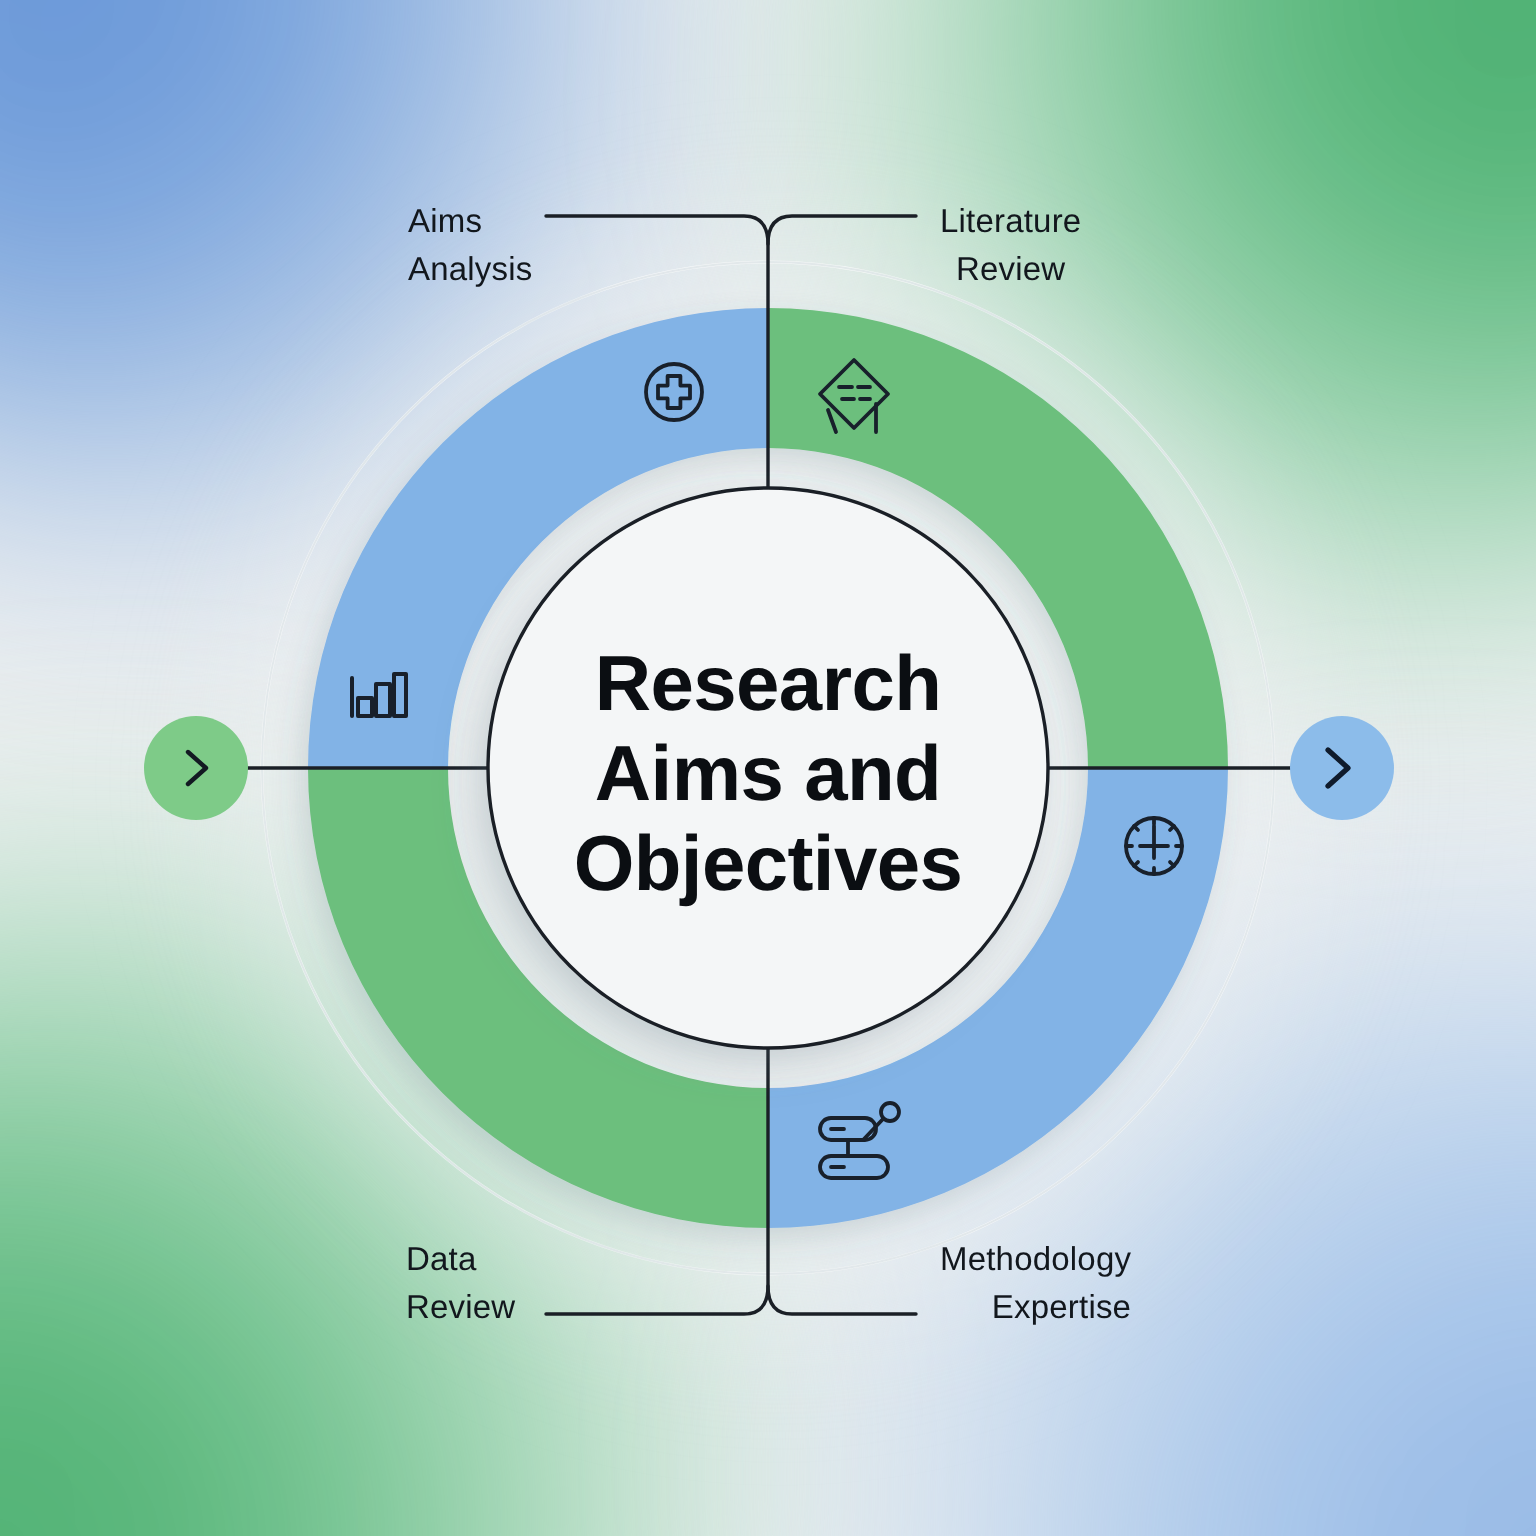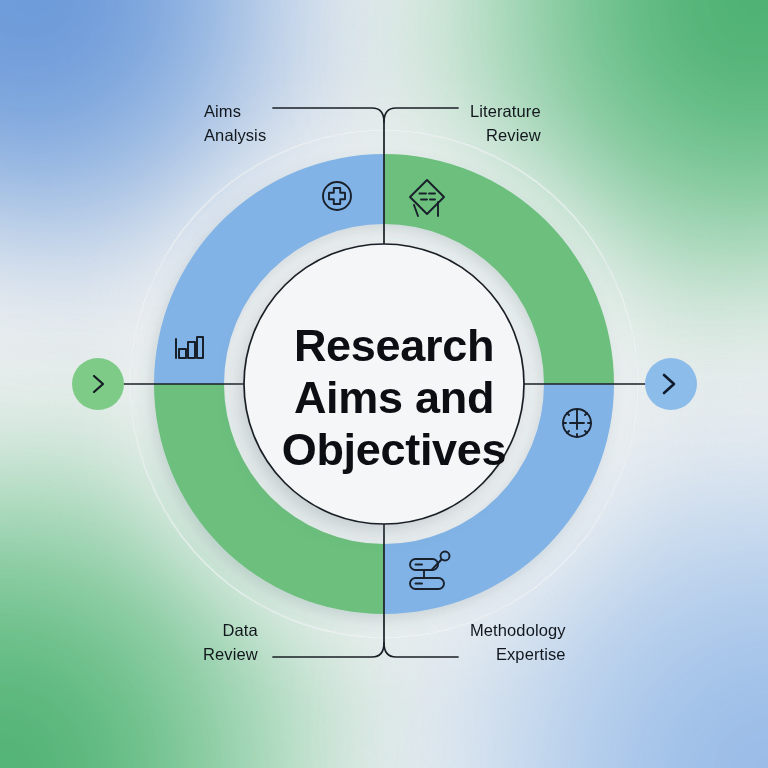--- a/index.html
+++ b/index.html
@@ -65,31 +65,31 @@
   
   .label {
     position: absolute;
     font-size: 16.5px;
     line-height: 1.45;
     color: #12171d;
     letter-spacing: 0.1px;
     white-space: pre-line;
   }
   .label-tl { left: 204px; top: 100px;  text-align: left; }
-  .label-tr { left: 470px; top: 100px;  text-align: right; }
-  .label-bl { left: 203px; top: 619px;  text-align: right; }
+  .label-tr { left: 470px; top: 100px;  text-align: center; }
+  .label-bl { left: 203px; top: 619px;  text-align: left; }
   .label-br { left: 470px; top: 619px;  text-align: right; }
 
   .center-title {
     position: absolute;
-    left: 264px;
+    left: 254px;
     top: 320px;
     width: 260px;
     text-align: center;
-    font-size: 45px;
+    font-size: 39px;
     font-weight: bold;
     line-height: 1.16;
     color: #0b0e12;
     letter-spacing: -0.3px;
     white-space: pre-line;
   }
 </style>
 </head>
 <body>
 

